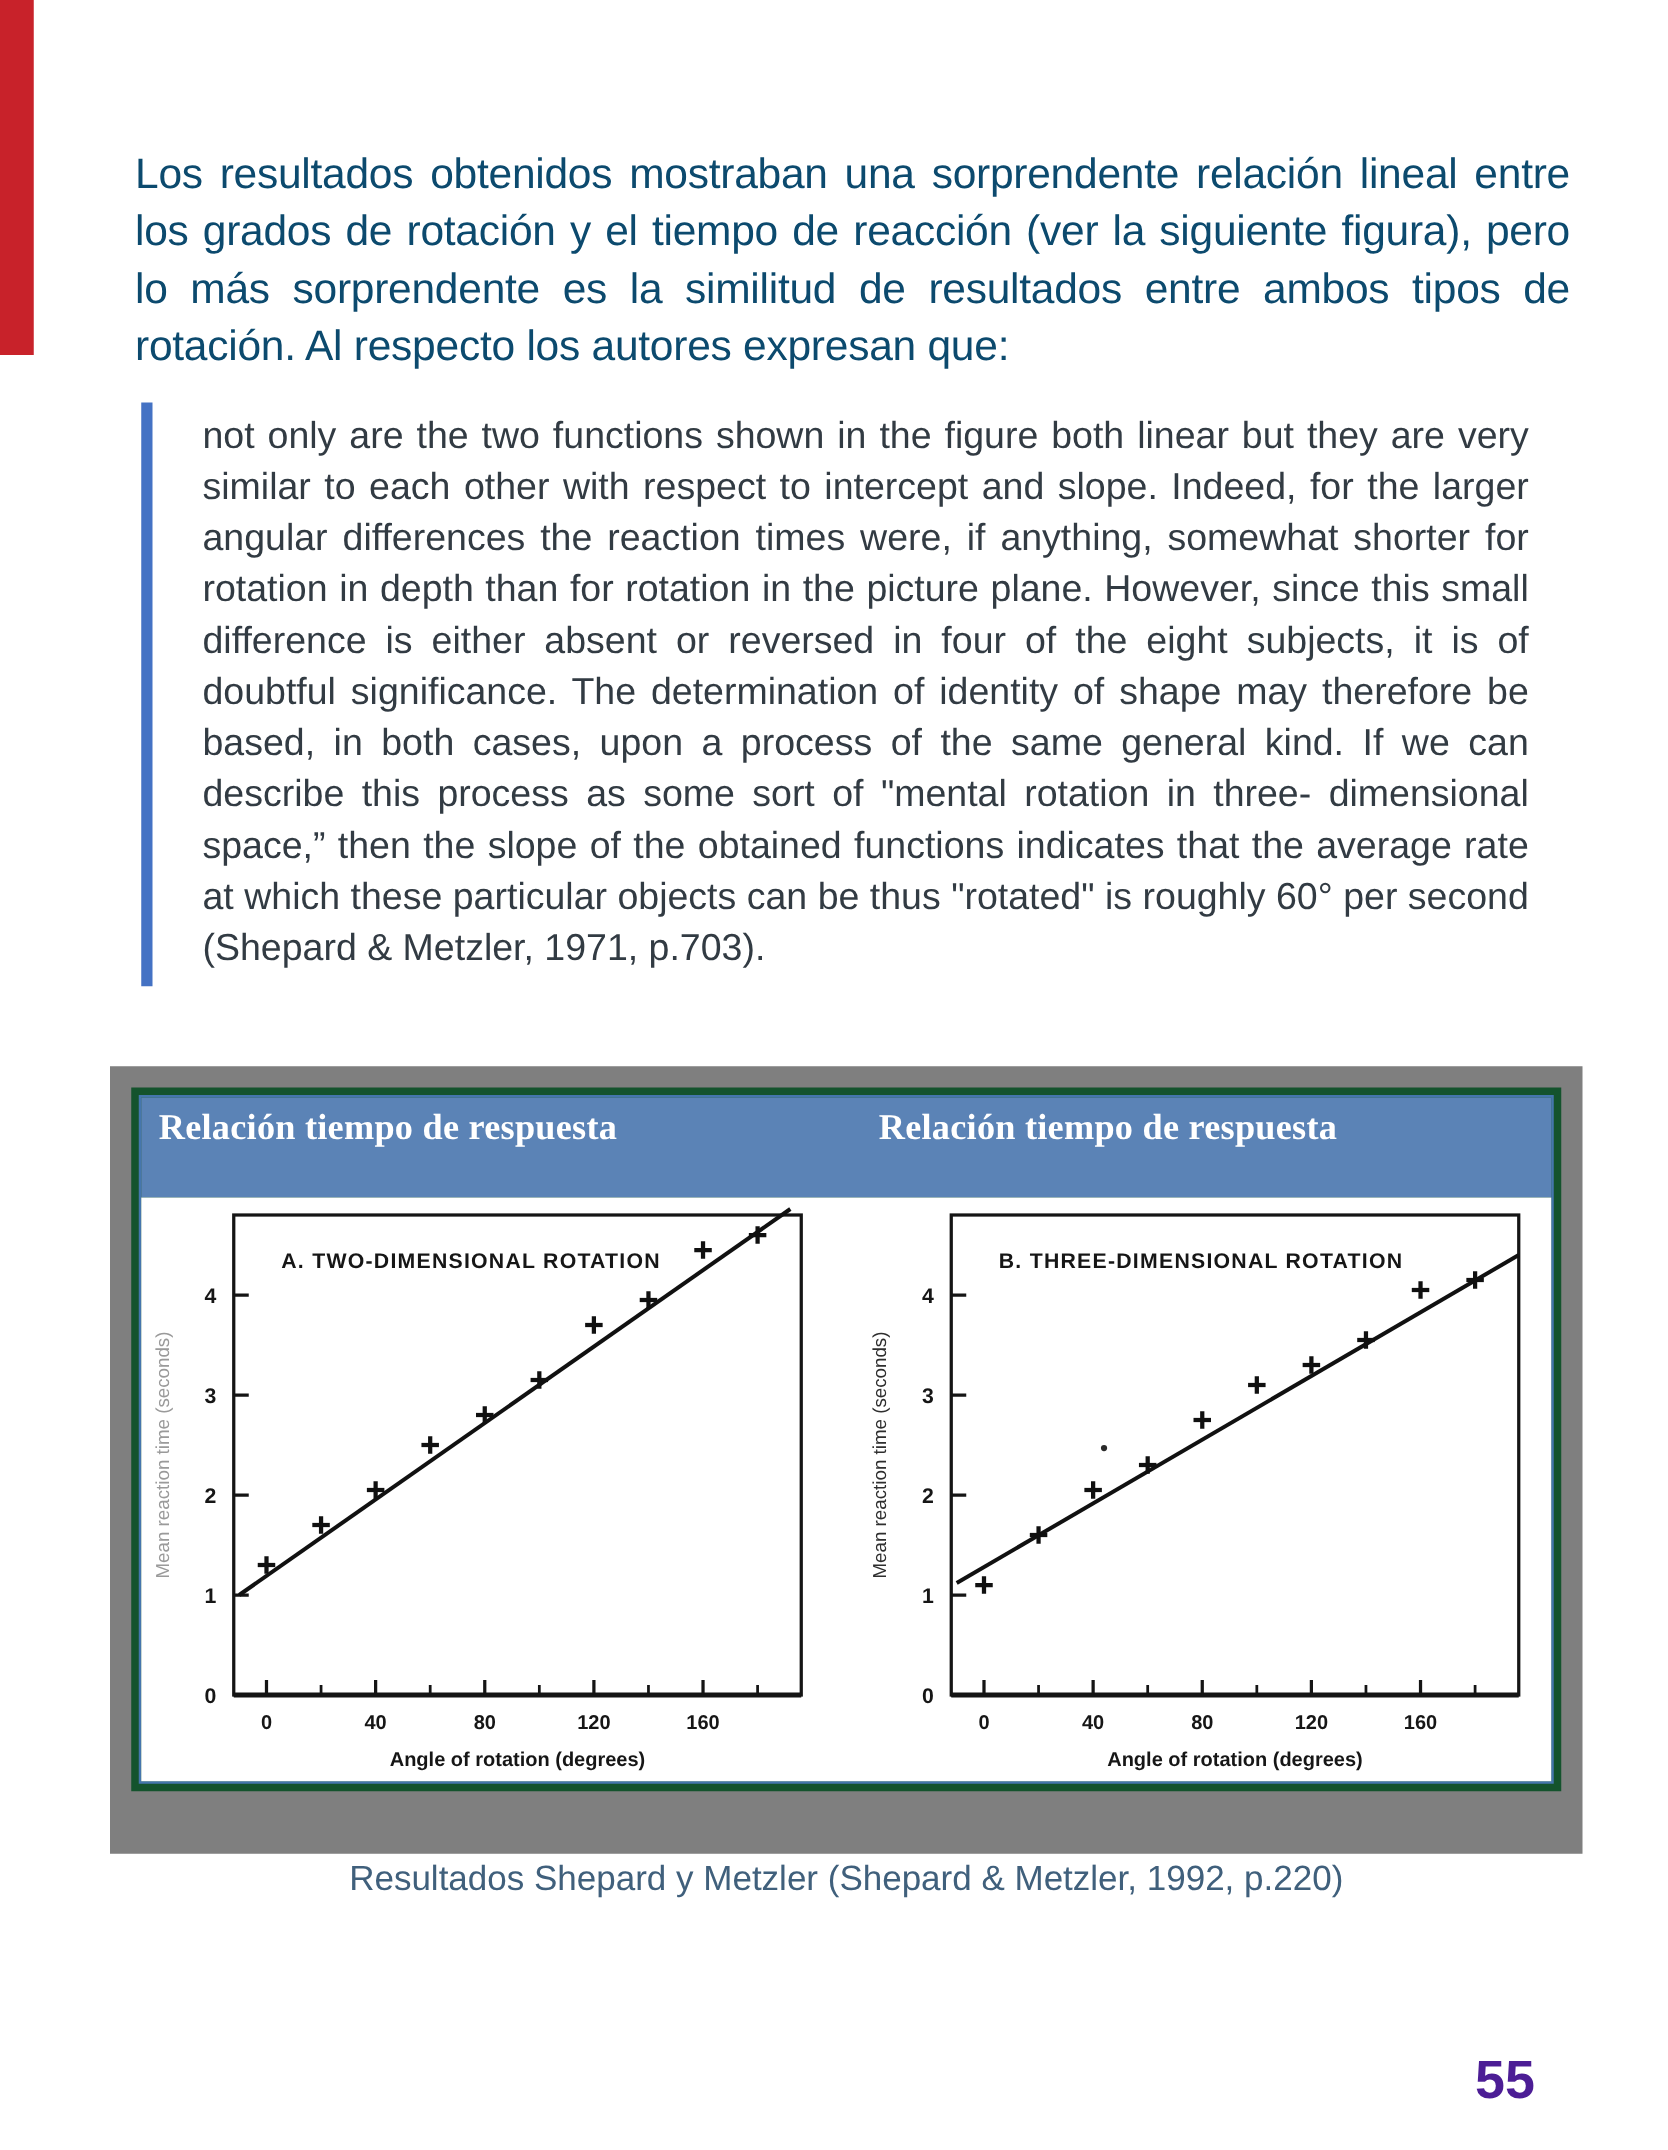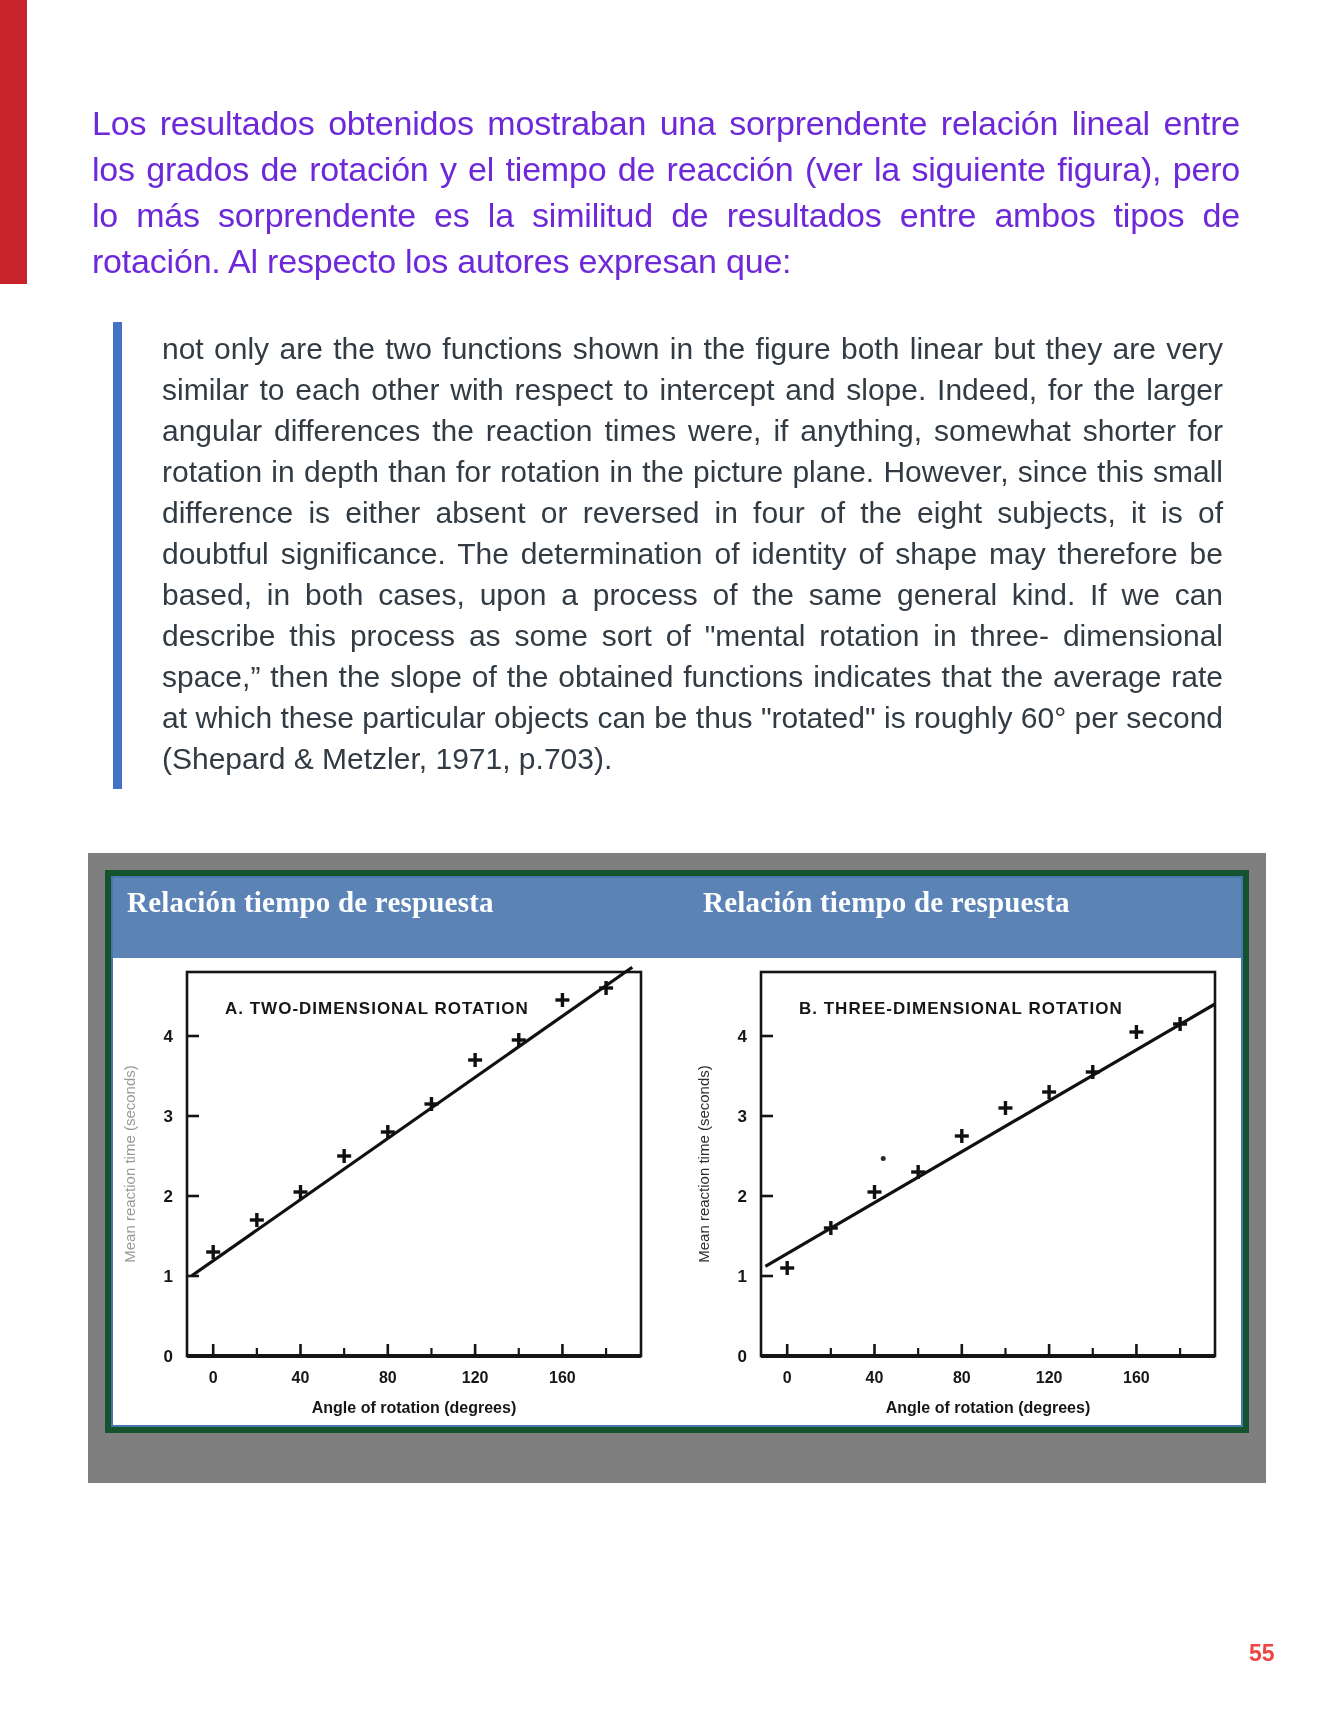--- a/index.html
+++ b/index.html
@@ -1,37 +1,37 @@
 <!DOCTYPE html>
 <html><head>
 <meta charset="utf-8">
 <style>
   html,body{margin:0;padding:0;background:#ffffff;}
   .page{position:relative;width:1334px;height:1720px;background:#ffffff;overflow:hidden;
         font-family:"Liberation Sans",sans-serif;}
   .red-bar{position:absolute;left:0;top:0;width:27px;height:284px;background:#c8222a;}
-  .intro{position:absolute;left:92px;top:100px;width:1148px;margin:0;
-         font-size:34px;line-height:46px;color:#6d28d9;text-align:justify;letter-spacing:-0.2px;}
+  .intro{position:absolute;left:92px;top:100px;width:1148px;margin:16px;
+         font-size:34px;line-height:46px;color:#0c4a6e;text-align:justify;letter-spacing:-0.2px;}
   .quote{position:absolute;left:99px;top:308px;width:1110px;margin:14px;box-sizing:border-box;
          border-left:9px solid #4472c4;padding:6px 0 10px 40px;
          font-size:30px;line-height:41px;color:#323b43;text-align:justify;}
   .fig{position:absolute;left:88px;top:853px;width:1178px;height:630px;margin:0;
        background:#7f7f7f;padding:17px 17px 0;box-sizing:border-box;}
   .panel-wrap{background:#14532d;padding:6px;}
   .panel{border:2px solid #4576ad;}
   .panel-header{height:80px;background:#5b83b6;display:grid;grid-template-columns:1fr 1fr;}
   .htitle{font-family:"Liberation Serif",serif;font-weight:bold;color:#ffffff;
           font-size:29px;line-height:37px;padding:6px 0 0 14px;letter-spacing:0.2px;}
   .htitle.right{padding-left:26px;}
   .panel-body{background:#ffffff;display:flex;justify-content:space-between;
               padding:2px 4px 0;height:467px;box-sizing:border-box;}
   svg.chart{width:546px;height:464px;display:block;}
   .caption{position:absolute;left:88px;top:1487px;width:1178px;text-align:center;
            font-size:28px;color:#40607c;}
-  .page-num{position:absolute;left:1249px;top:1640px;font-size:23px;font-weight:bold;color:#ef4444;}
+  .page-num{position:absolute;left:1180px;top:1640px;font-size:43px;font-weight:bold;color:#4c1d95;}
 </style>
 </head>
 <body>
 
 <div class="page">
 
   <div class="red-bar"></div>
 
   <p class="intro">Los resultados obtenidos mostraban una sorprendente relación lineal entre los grados de rotación y el tiempo de reacción (ver la siguiente figura), pero lo más sorprendente es la similitud de resultados entre ambos tipos de rotación. Al respecto los autores expresan que:</p>
 
@@ -156,16 +156,17 @@
               <circle cx="192.23076923076923" cy="198.39999999999998" r="2.5" fill="#2a2a2a"></circle>
               <text x="108" y="54" fill="#161616" font-family="&quot;Liberation Sans&quot;, sans-serif" font-size="17" font-weight="bold" letter-spacing="1px">B. THREE-DIMENSIONAL ROTATION</text>
               <text x="297" y="453" fill="#161616" font-family="&quot;Liberation Sans&quot;, sans-serif" text-anchor="middle" font-size="16" font-weight="bold">Angle of rotation (degrees)</text>
               <text x="18" y="204" fill="#2e2e2e" font-family="&quot;Liberation Sans&quot;, sans-serif" text-anchor="middle" font-size="15" transform="rotate(-90 18 204)">Mean reaction time (seconds)</text>
             </svg>
         </div>
       </div>
     </div>
   </figure>
 
+  <div class="caption">Resultados Shepard y Metzler (Shepard &amp; Metzler, 1992, p.220)</div>
 
   <div class="page-num">55</div>
 
 </div>
 
 </body></html>

